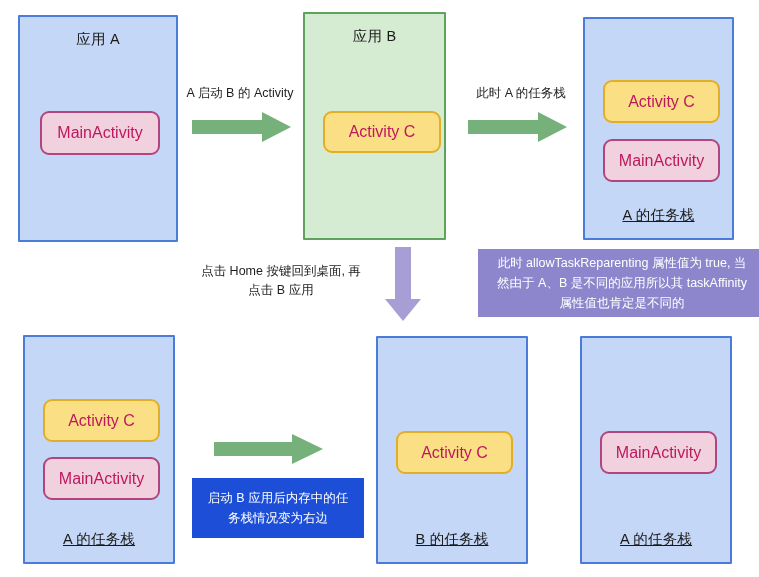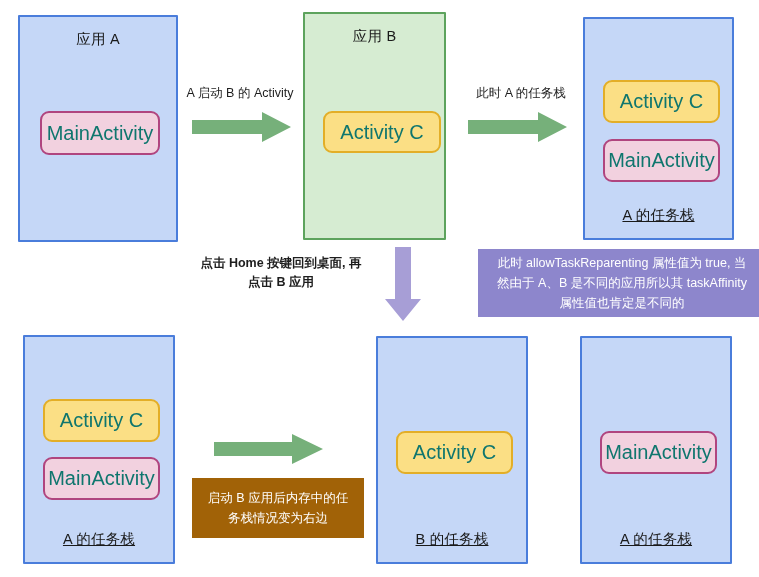--- a/index.html
+++ b/index.html
@@ -45,22 +45,22 @@
   .panel-title.bottom { bottom: 13px; text-decoration: underline; }
 
   
   .chip {
     position: absolute;
     box-sizing: border-box;
     border-radius: 9px;
     display: flex;
     align-items: center;
     justify-content: center;
-    font-size: 20px;
-    color: #0f766e;
+    font-size: 16px;
+    color: #be185d;
     white-space: nowrap;
   }
   .chip.pink {
     background: #f2d1df;
     border: 2px solid #b0457f;
   }
   .chip.yellow {
     background: #fbdf85;
     border: 2px solid #e3ae27;
   }
@@ -91,21 +91,21 @@
     align-items: center;
     justify-content: center;
     text-align: center;
     font-size: 12.5px;
     line-height: 1.6;
     color: #ffffff;
     padding: 4px 8px;
     white-space: pre-line;
   }
   .note.purple { background: #8d86cc; margin-left: 27px; }
-  .note.green  { background: #a16207; }
+  .note.green  { background: #1d4ed8; }
 </style>
 </head>
 <body>
 
 <div class="canvas">
 
   <div class="panel" style="left:18px; top:15px; width:160px; height:227px;padding-left:44px;">
     <div class="panel-title top">应用 A</div>
     <div class="chip pink" style="left:20px; top:94px; width:120px; height:44px;">MainActivity</div>
   </div>
@@ -130,21 +130,21 @@
       <polygon points="0,10 70,10 70,2 99,17 70,32 70,24 0,24" fill="#76b07a"></polygon>
     </svg>
   </div>
 
   <div class="panel" style="left:583px; top:17px; width:151px; height:223px;">
     <div class="chip yellow" style="left:18px; top:61px; width:117px; height:43px;">Activity C</div>
     <div class="chip pink" style="left:18px; top:120px; width:117px; height:43px;">MainActivity</div>
     <div class="panel-title bottom">A 的任务栈</div>
   </div>
 
-  <div class="caption" style="left:186px; top:254px; width:190px;font-weight:bold;">点击 Home 按键回到桌面, 再
+  <div class="caption" style="left:186px; top:262px; width:190px;">点击 Home 按键回到桌面, 再
 点击 B 应用</div>
 
   <div class="arrow-v" style="left:384px; top:247px; width:38px; height:75px;">
     <svg width="38" height="75" viewBox="0 0 38 75">
       <polygon points="11,0 27,0 27,52 37,52 19,74 1,52 11,52" fill="#a79ed6"></polygon>
     </svg>
   </div>
 
   <div class="note purple" style="left:451px; top:249px; width:288px; height:68px;">此时 allowTaskReparenting 属性值为 true, 当
 然由于 A、B 是不同的应用所以其 taskAffinity

